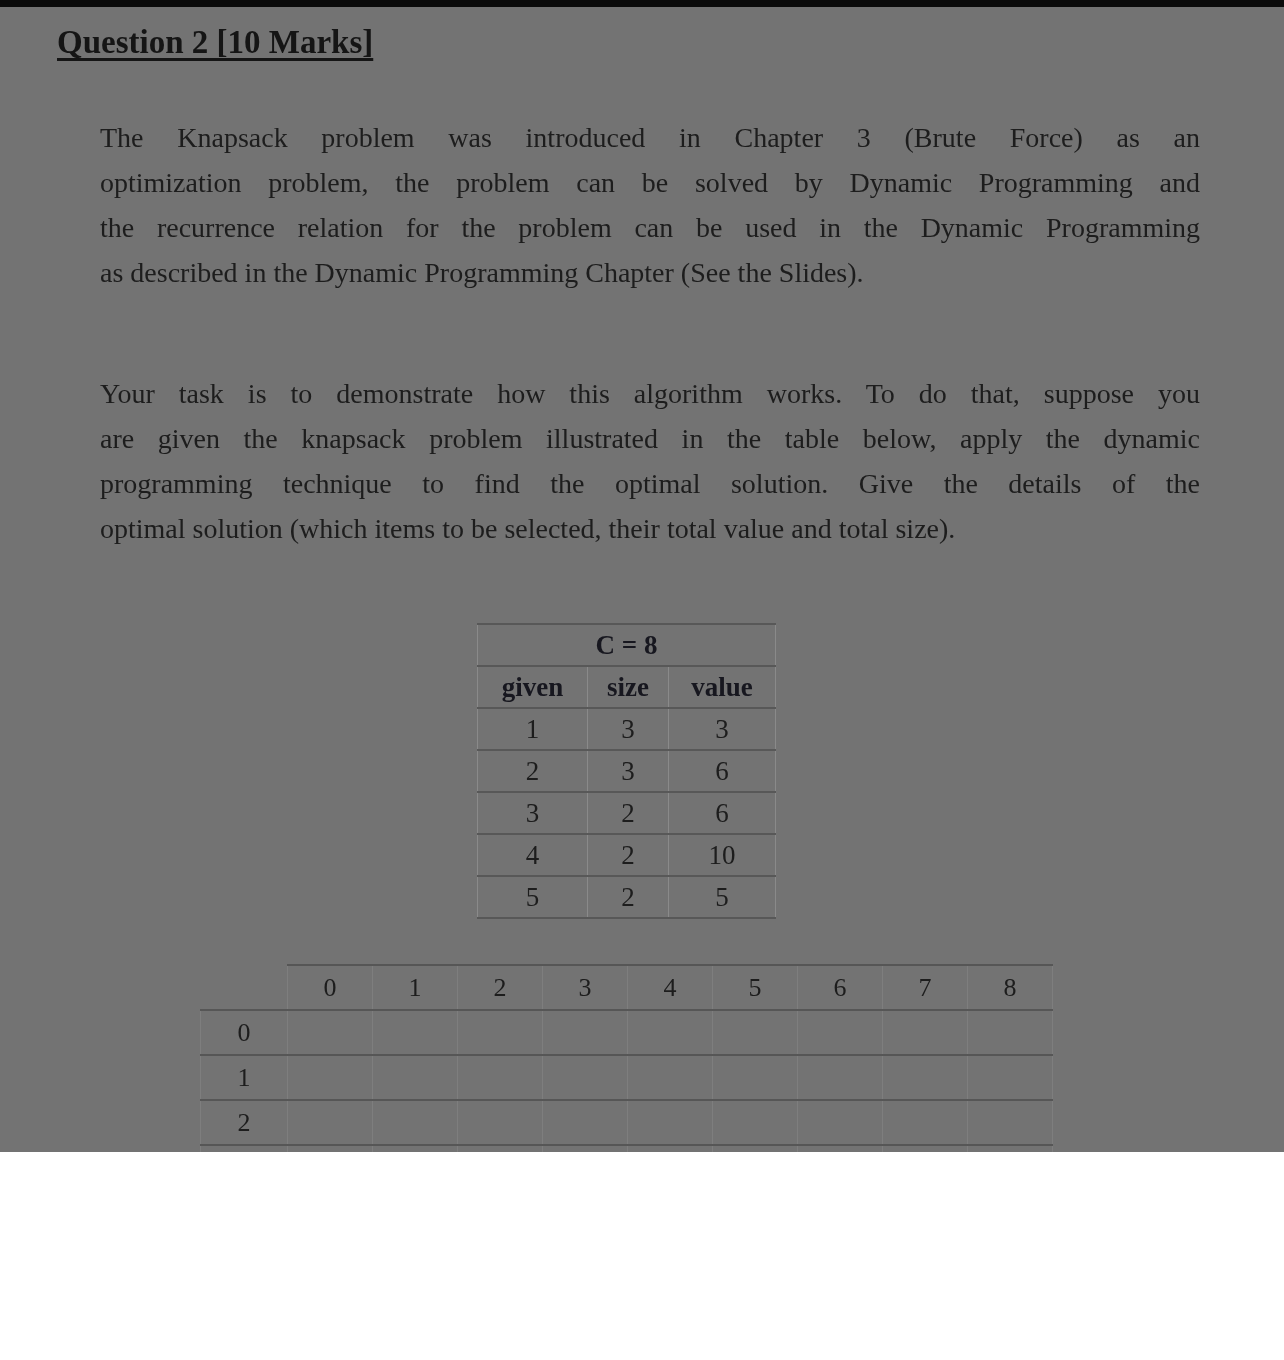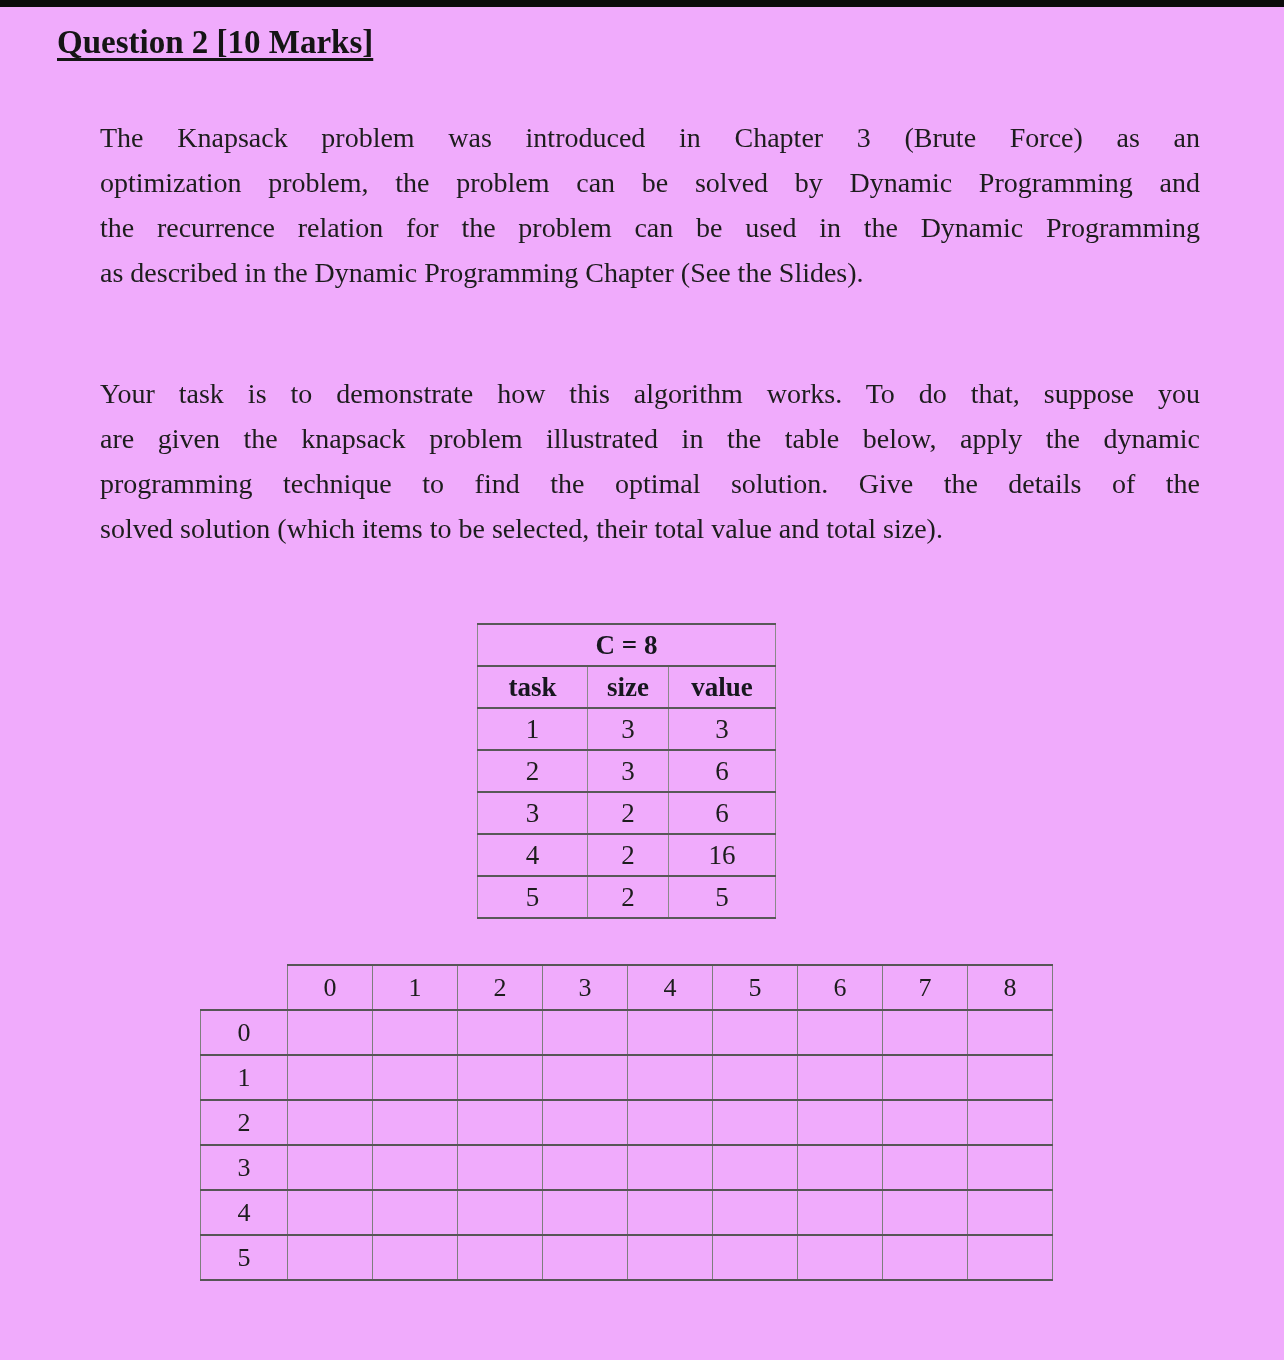--- a/index.html
+++ b/index.html
@@ -3,22 +3,22 @@
 <meta charset="utf-8">
 <style>
   html, body {
     margin: 0;
     padding: 0;
     background: #ffffff;
   }
   .page {
     position: relative;
     width: 1284px;
-    height: 1360px;
-    background: #f0abfc;
+    height: 1152px;
+    background: #737373;
     font-family: "Liberation Serif", "DejaVu Serif", serif;
     color: #1c1c1c;
     overflow: hidden;
   }
   .top-bar {
     position: absolute;
     left: 0; top: 0;
     width: 100%;
     height: 7px;
     background: #0b0b0b;
@@ -121,35 +121,35 @@
     <div class="pline">The Knapsack problem was introduced in Chapter 3 (Brute Force) as an</div>
     <div class="pline">optimization problem, the problem can be solved by Dynamic Programming and</div>
     <div class="pline">the recurrence relation for the problem can be used in the Dynamic Programming</div>
     <div class="pline last">as described in the Dynamic Programming Chapter (See the Slides).</div>
   </div>
 
   <div class="para para-task">
     <div class="pline">Your task is to demonstrate how this algorithm works. To do that, suppose you</div>
     <div class="pline">are given the knapsack problem illustrated in the table below, apply the dynamic</div>
     <div class="pline">programming technique to find the optimal solution. Give the details of the</div>
-    <div class="pline last">solved solution (which items to be selected, their total value and total size).</div>
+    <div class="pline last">optimal solution (which items to be selected, their total value and total size).</div>
   </div>
 
   <table class="items-table">
     <colgroup>
         <col style="width:110px">
         <col style="width:81px">
         <col style="width:107px">
       </colgroup>
     <tbody>
         <tr>
       <td class="cap-cell" colspan="3">C = 8</td>
     </tr>
     <tr>
-      <th>task</th>
+      <th>given</th>
       <th>size</th>
       <th>value</th>
     </tr>
     <tr>
       <td>1</td>
       <td>3</td>
       <td>3</td>
     </tr>
     <tr>
       <td>2</td>
@@ -157,21 +157,21 @@
       <td>6</td>
     </tr>
     <tr>
       <td>3</td>
       <td>2</td>
       <td>6</td>
     </tr>
     <tr>
       <td>4</td>
       <td>2</td>
-      <td>16</td>
+      <td>10</td>
     </tr>
     <tr>
       <td>5</td>
       <td>2</td>
       <td>5</td>
     </tr>
   </tbody>
     </table>
 
   <table class="dp-table">

